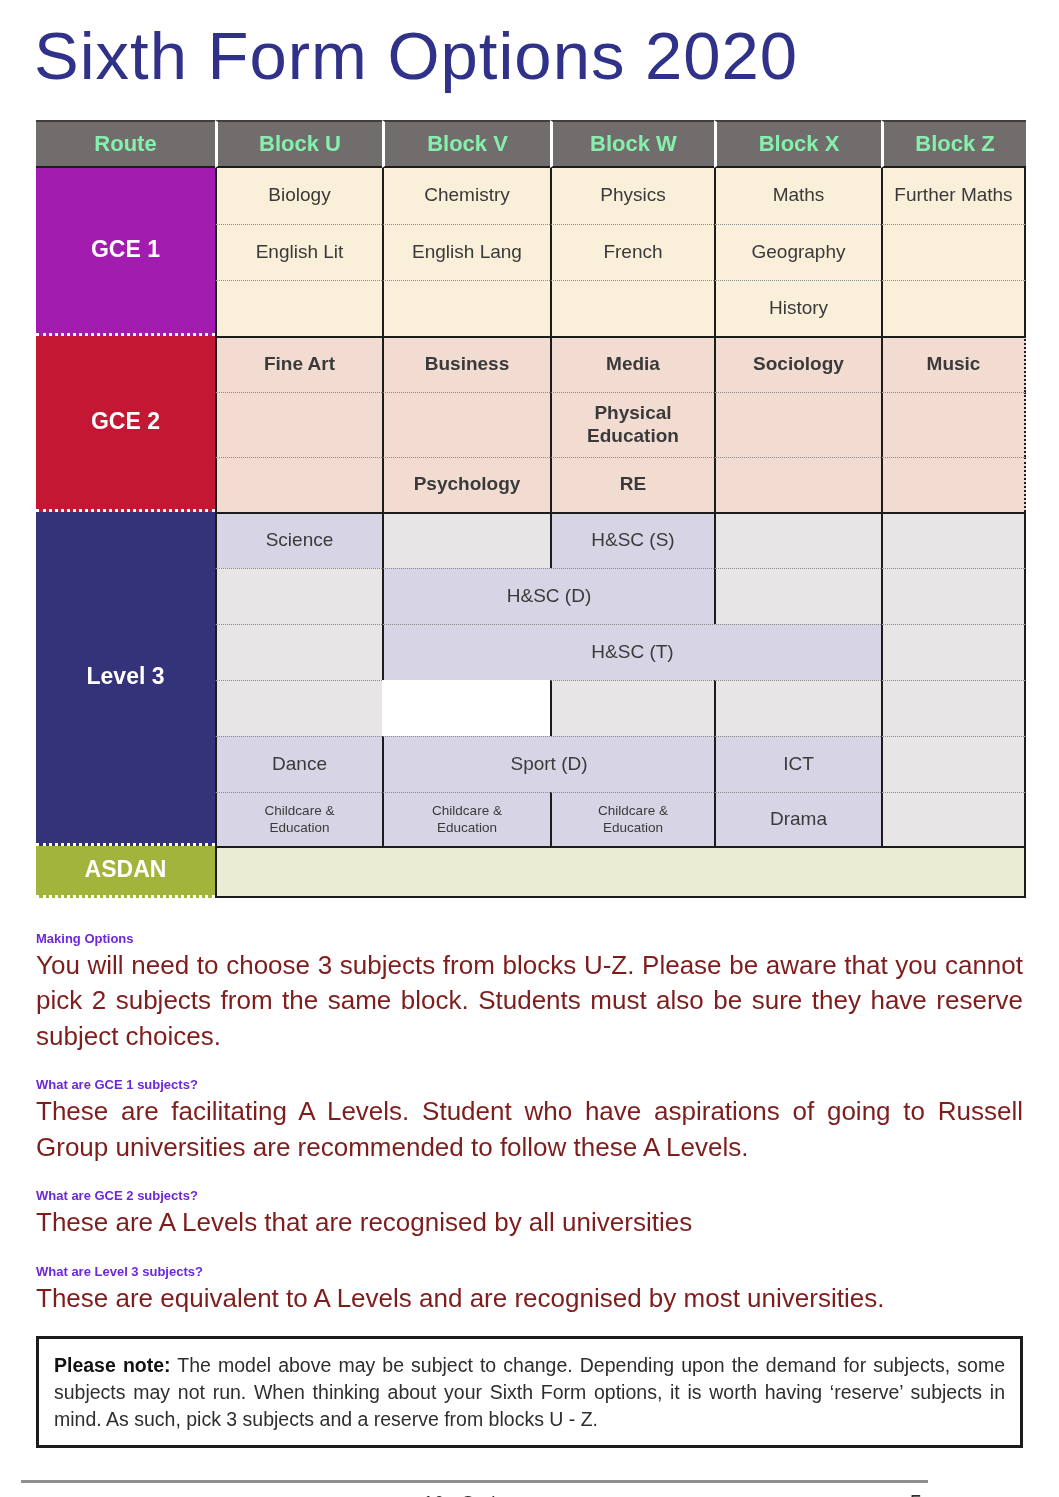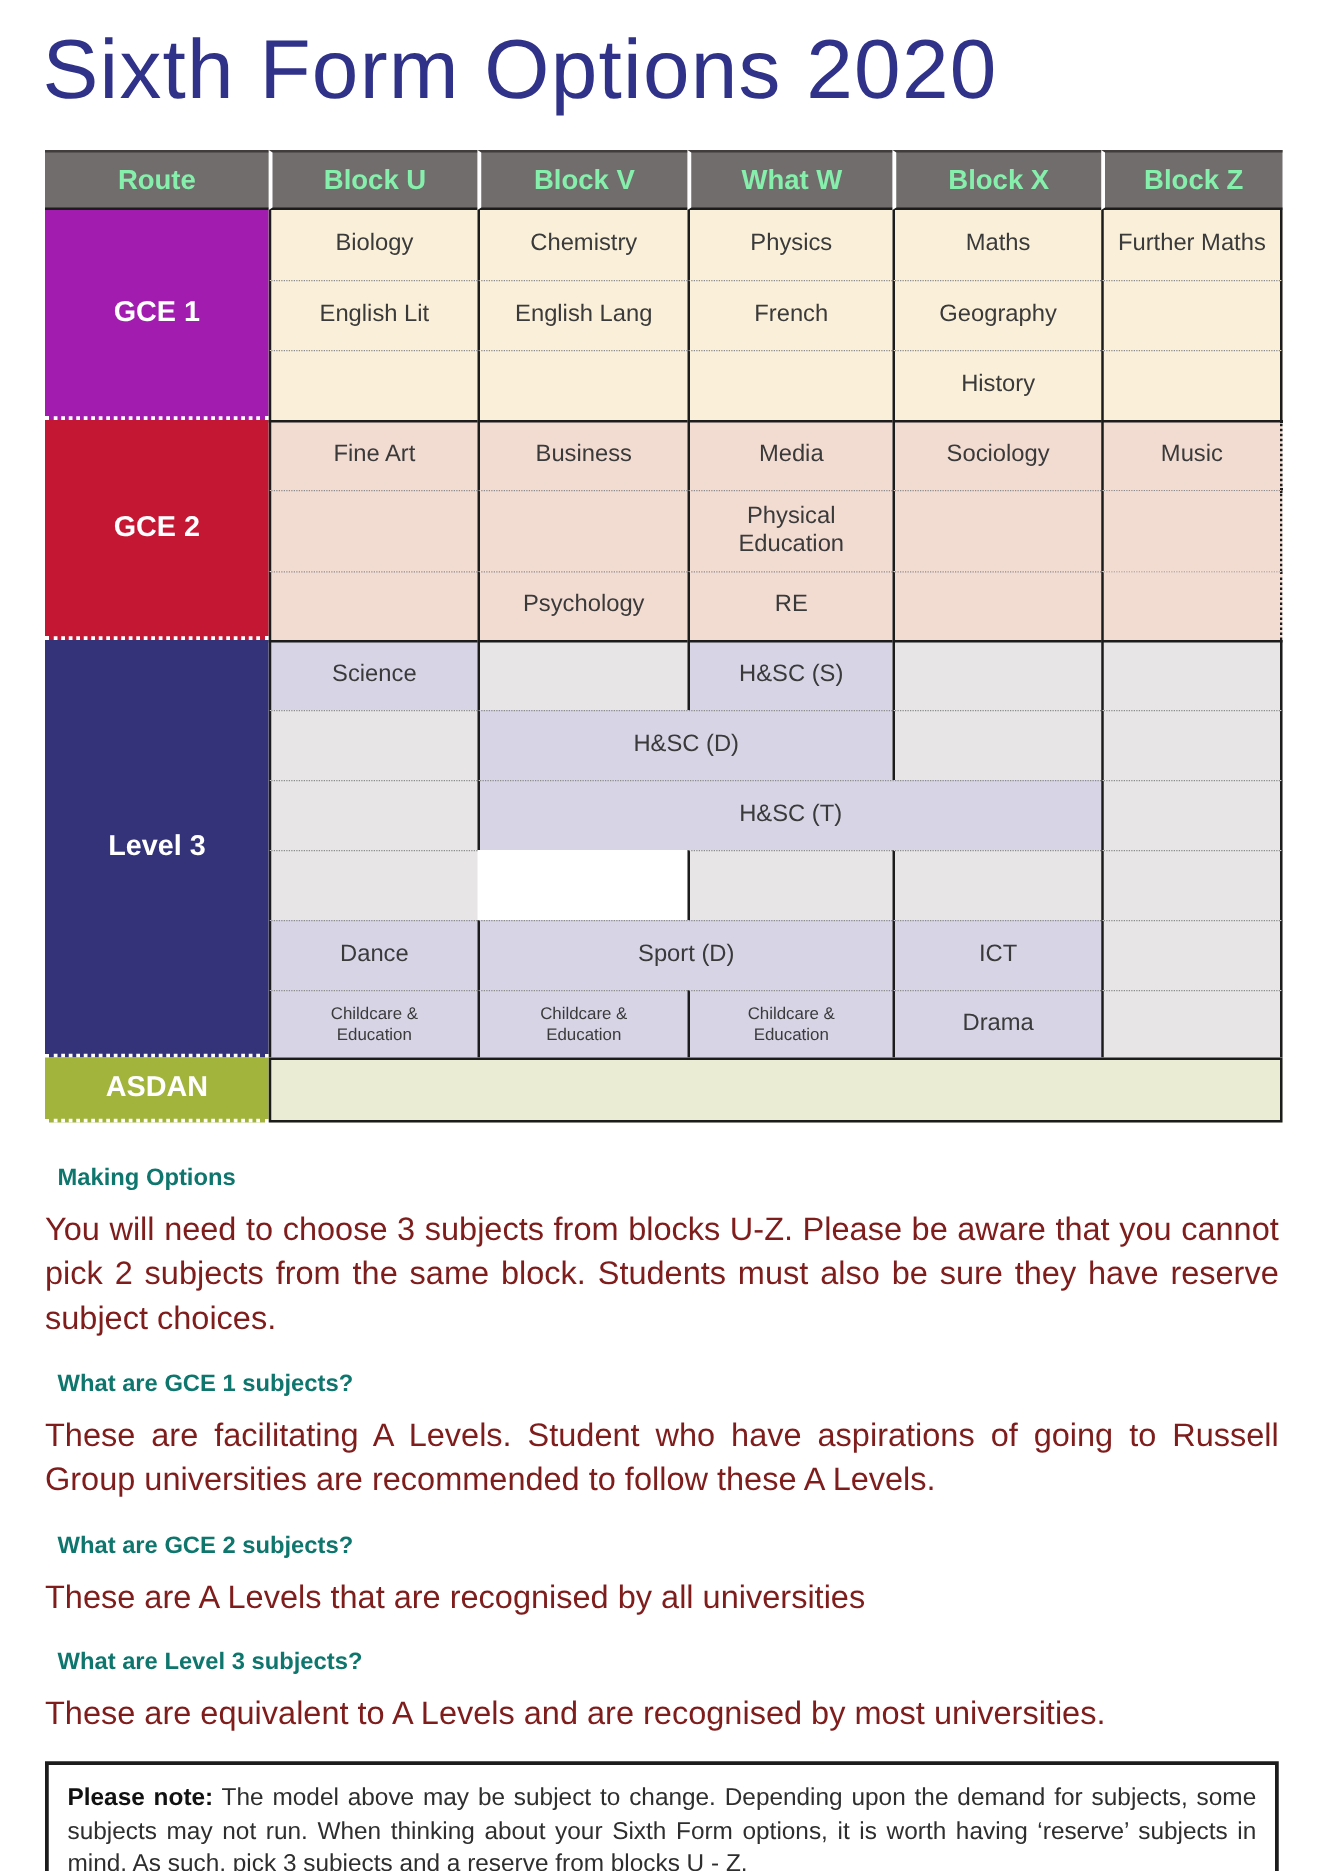--- a/index.html
+++ b/index.html
@@ -46,42 +46,42 @@
     border-left: none;
     border-bottom: 3px dotted #ffffff;
     color: #ffffff; font-weight: bold; font-size: 23px;
     display: flex; align-items: center; justify-content: center;
   }
   .rt-g1 { grid-row: 2 / span 3; grid-column: 1; background: #a21caf; }
   .rt-g2 { grid-row: 5 / span 3; grid-column: 1; background: #c41733; }
   .rt-l3 { grid-row: 8 / span 6; grid-column: 1; background: #34337a; }
   .rt-as { grid-row: 14;         grid-column: 1; background: #a2b43b; }
   .bg-g1 { background: #faefd9; }
-  .bg-g2 { background: #f2dcd2; }
+  .bg-g2 { background: #f2dcd2; font-weight: bold; }
   .lav   { background: #d7d4e6; }
   .gry   { background: #e7e5e5; }
   .pale  { background: #eaecd3; }
   .st { border-top: 2px solid #1c1c1c; }
   .dt { border-top: 1px dotted #8a8a8a; }
   .zr { border-right: 2px solid #1c1c1c; }
   .zd { border-right: 2px dotted #1c1c1c; }
   .bb { border-bottom: 2px solid #1c1c1c; }
   .sm { font-size: 13.5px; line-height: 1.3; padding: 0 26px; }
   .pe { padding: 0 34px; }
   .r1{grid-row:1}.r2{grid-row:2}.r3{grid-row:3}.r4{grid-row:4}.r5{grid-row:5}
   .r6{grid-row:6}.r7{grid-row:7}.r8{grid-row:8}.r9{grid-row:9}.r10{grid-row:10}
   .r11{grid-row:11}.r12{grid-row:12}.r13{grid-row:13}.r14{grid-row:14}
   .c1{grid-column:1}.c2{grid-column:2}.c3{grid-column:3}.c4{grid-column:4}
   .c5{grid-column:5}.c6{grid-column:6}
   .c3s2{grid-column:3 / span 2}
   .c3s3{grid-column:3 / span 3}
   .c2s5{grid-column:2 / span 5}
   
   .content { margin: 32px 36px 0 36px; }
-  .sec h3 { margin: 10px; font-size: 19px; font-weight: bold; color: #0f766e; line-height: 1.37; }
+  .sec h3 { margin: 0; font-size: 13px; font-weight: bold; color: #6d28d9; line-height: 1.37; }
   .sec p  { margin: 0; font-size: 26px; line-height: 1.37; text-align: justify; color: #7f1d1d; }
   .sec + .sec { margin-top: 22px; }
   .notebox {
     margin: 20px 36px 0 36px;
     border: 3px solid #1c1c1c;
     padding: 13px 15px;
     font-size: 19.5px; line-height: 1.37; text-align: justify; color: #2e2e2e;
   }
   .notebox b { color: #111; }
   
@@ -93,21 +93,21 @@
 </head>
 <body>
 
 <h1 class="title">Sixth Form Options 2020</h1>
 
 <div class="tbl">
 
   <div class="cell hd r1 c1">Route</div>
   <div class="cell hd sep r1 c2">Block U</div>
   <div class="cell hd sep r1 c3">Block V</div>
-  <div class="cell hd sep r1 c4">What W</div>
+  <div class="cell hd sep r1 c4">Block W</div>
   <div class="cell hd sep r1 c5">Block X</div>
   <div class="cell hd sep r1 c6">Block Z</div>
 
   <div class="cell route rt-g1">GCE 1</div>
   <div class="cell route rt-g2">GCE 2</div>
   <div class="cell route rt-l3">Level 3</div>
   <div class="cell route rt-as">ASDAN</div>
 
   <div class="cell bg-g1 r2 c2">Biology</div>
   <div class="cell bg-g1 r2 c3">Chemistry</div>

